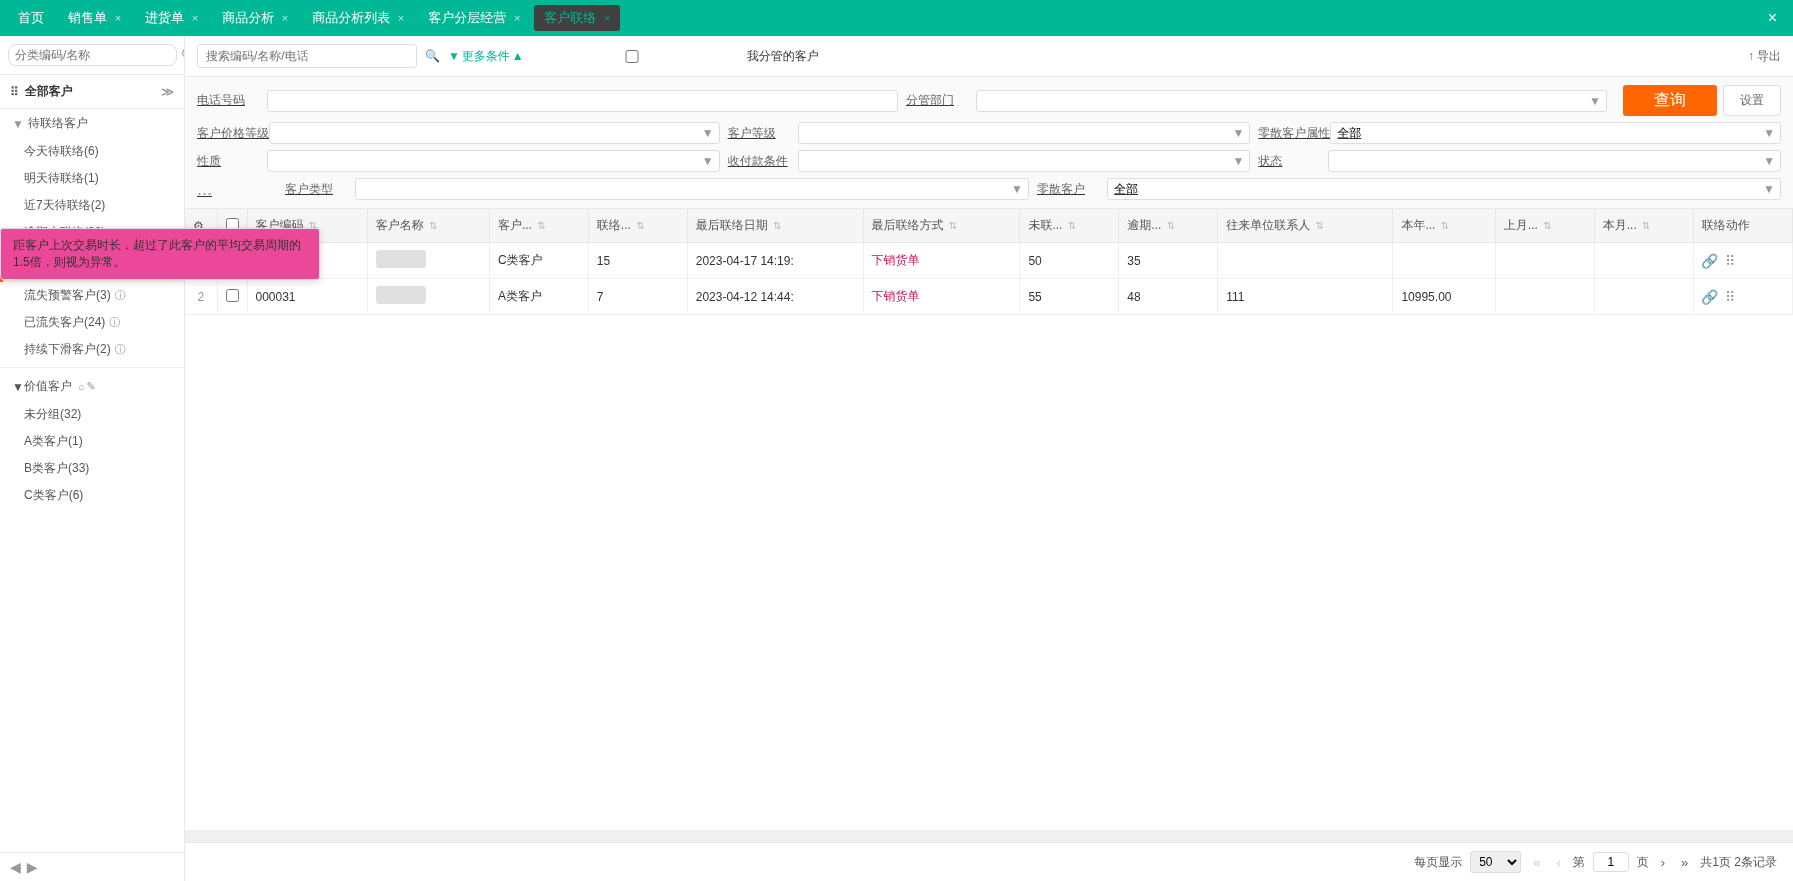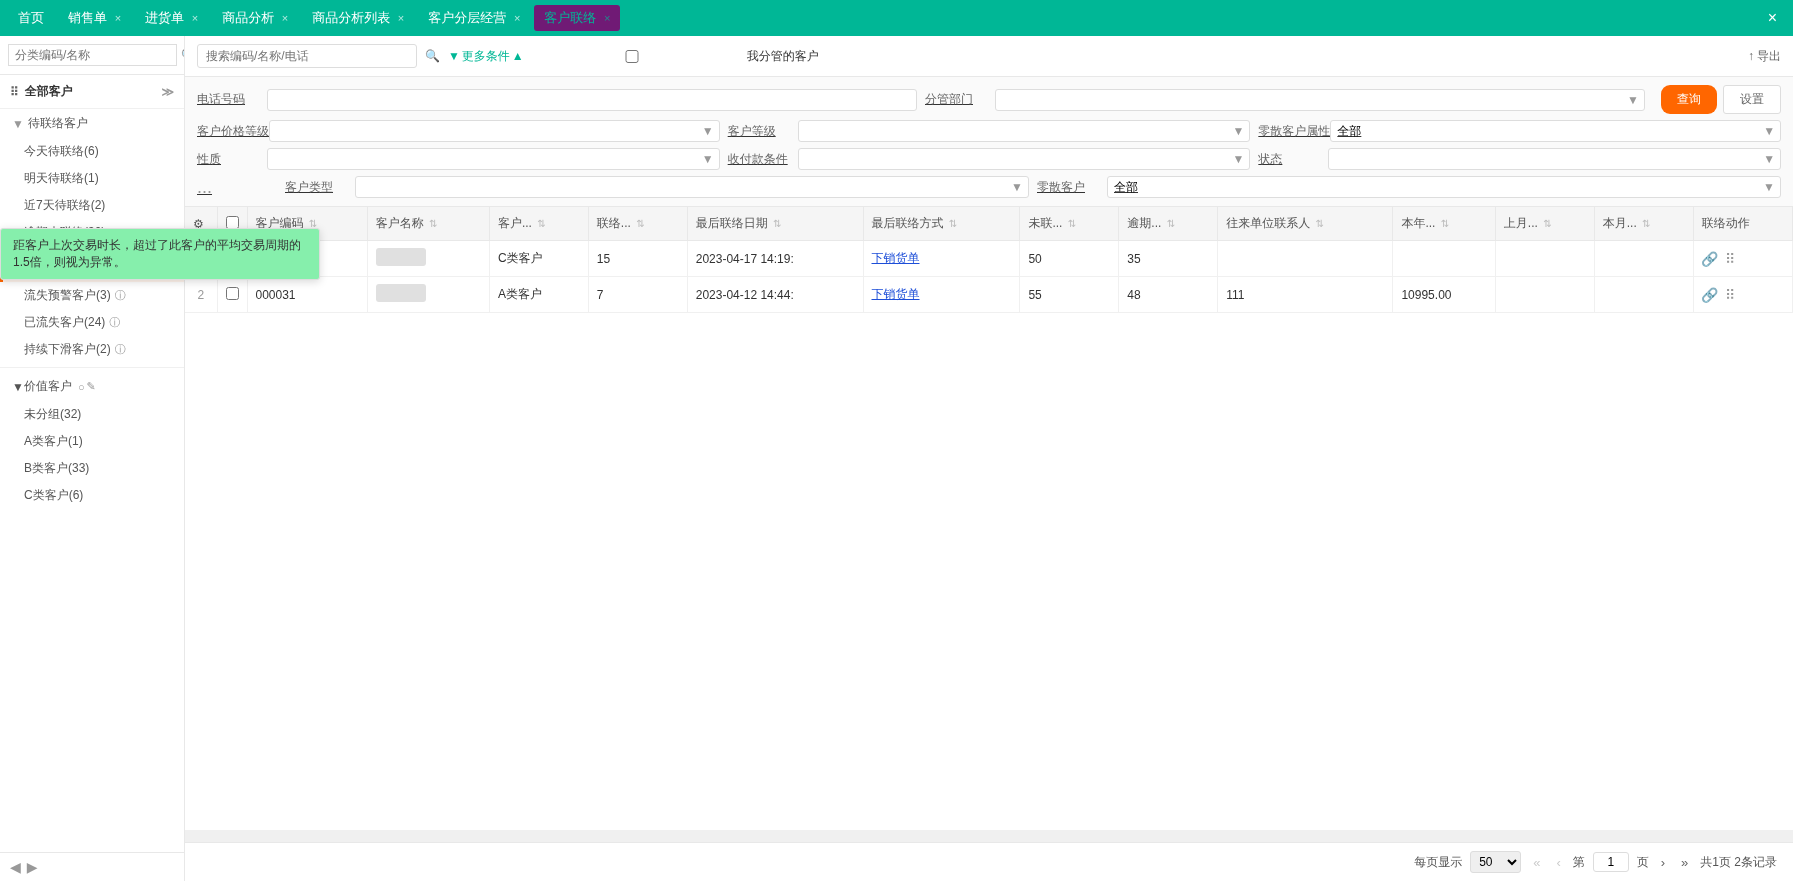--- a/index.html
+++ b/index.html
@@ -15,21 +15,21 @@
       gap: 4px;
     }
     .top-nav .nav-item {
       color: #fff;
       padding: 4px 10px;
       cursor: pointer;
       border-radius: 3px;
       font-size: 13px;
       white-space: nowrap;
     }
-    .top-nav .nav-item.active { background: #701a75; color: #00b796; }
+    .top-nav .nav-item.active { background: #404040; color: #00b796; }
     .top-nav .nav-item .close-x { margin-left: 4px; opacity: 0.7; font-size: 11px; }
     .top-nav .spacer { flex: 1; }
     .top-nav .close-btn { color: #fff; cursor: pointer; font-size: 16px; padding: 4px 8px; }
 
     
     .main-container { display: flex; height: calc(100vh - 36px); }
 
     
     .sidebar {
       width: 185px;
@@ -42,21 +42,21 @@
     }
     .sidebar-search {
       display: flex;
       align-items: center;
       padding: 8px;
       border-bottom: 1px solid #e8e8e8;
     }
     .sidebar-search input {
       flex: 1;
       border: 1px solid #ddd;
-      border-radius: 0;
+      border-radius: 8px;
       padding: 3px 6px;
       font-size: 12px;
       outline: none;
     }
     .sidebar-search .search-icon { margin-left: 4px; cursor: pointer; color: #999; }
 
     .sidebar-section-header {
       display: flex;
       align-items: center;
       padding: 8px 10px;
@@ -97,21 +97,21 @@
       color: #555;
       cursor: pointer;
       font-size: 12px;
     }
 
     
     .tooltip-box {
       position: absolute;
       top: 228px;
       left: 0;
-      background: #86efac;
+      background: #ec4899;
       border: 1px solid #ddd;
       border-radius: 3px;
       padding: 8px 12px;
       font-size: 12px;
       color: #333;
       z-index: 100;
       max-width: 320px;
       box-shadow: 0 2px 8px rgba(0,0,0,0.15);
     }
 
@@ -203,24 +203,24 @@
     }
     .filter-btn-group {
       display: flex;
       gap: 6px;
       margin-left: 8px;
     }
     .btn-query {
       background: #ff6600;
       color: #fff;
       border: none;
-      border-radius: 9px;
-      padding: 5px 16px;
-      cursor: pointer;
-      font-size: 12px;
+      border-radius: 3px;
+      padding: 5px 31px;
+      cursor: pointer;
+      font-size: 16px;
     }
     .btn-settings {
       background: #fff;
       color: #666;
       border: 1px solid #ddd;
       border-radius: 3px;
       padding: 5px 16px;
       cursor: pointer;
       font-size: 12px;
     }
@@ -256,21 +256,21 @@
       position: relative;
     }
     thead th .sort-icon { color: #bbb; margin-left: 2px; font-size: 10px; }
     tbody tr { border-bottom: 1px solid #f0f0f0; }
     tbody td {
       padding: 7px 8px;
       color: #333;
       white-space: nowrap;
       border-right: 1px solid #f0f0f0;
     }
-    .td-link { color: #1d4ed8; cursor: pointer; text-decoration: underline; }
+    .td-link { color: #be185d; cursor: pointer; }
     .action-icons { display: flex; gap: 6px; }
     .action-icon { color: #999; cursor: pointer; font-size: 14px; }
 
     
     .pagination-bar {
       display: flex;
       align-items: center;
       justify-content: flex-end;
       padding: 8px 16px;
       border-top: 1px solid #e8e8e8;

